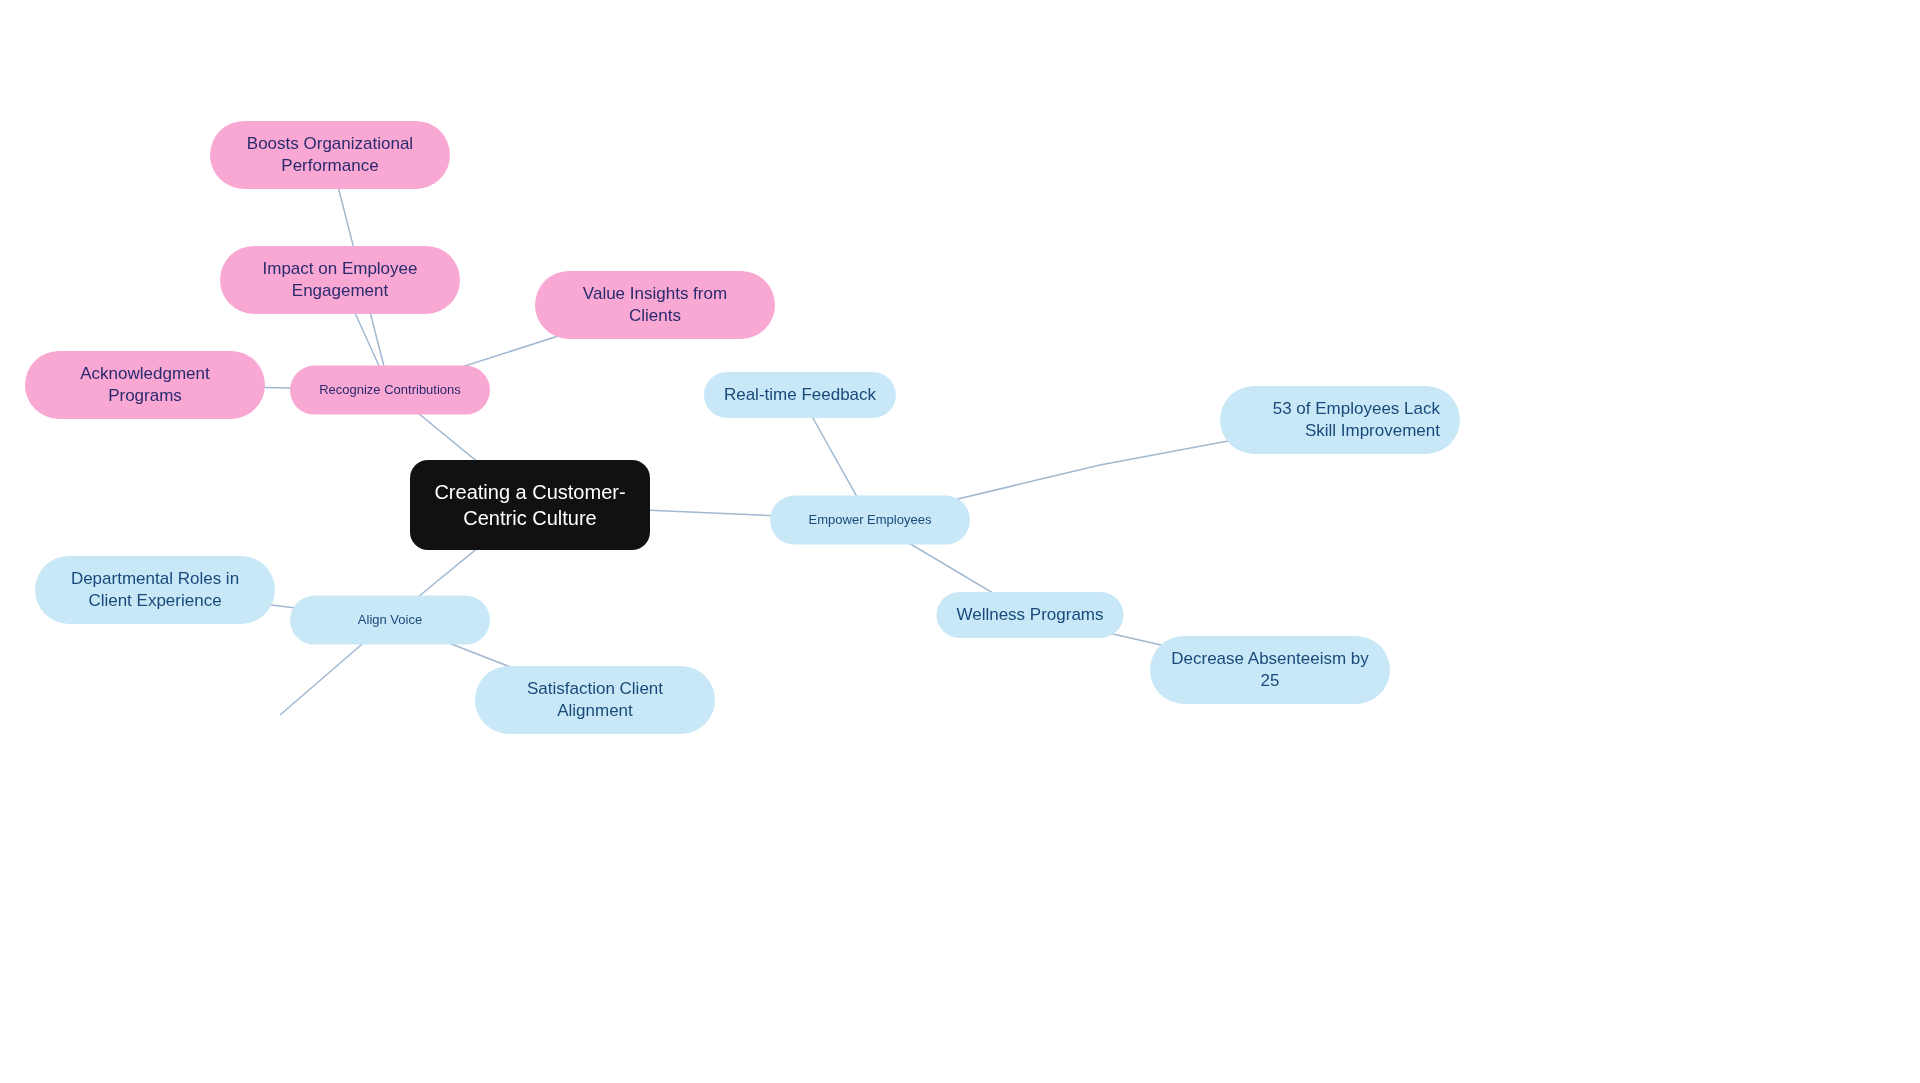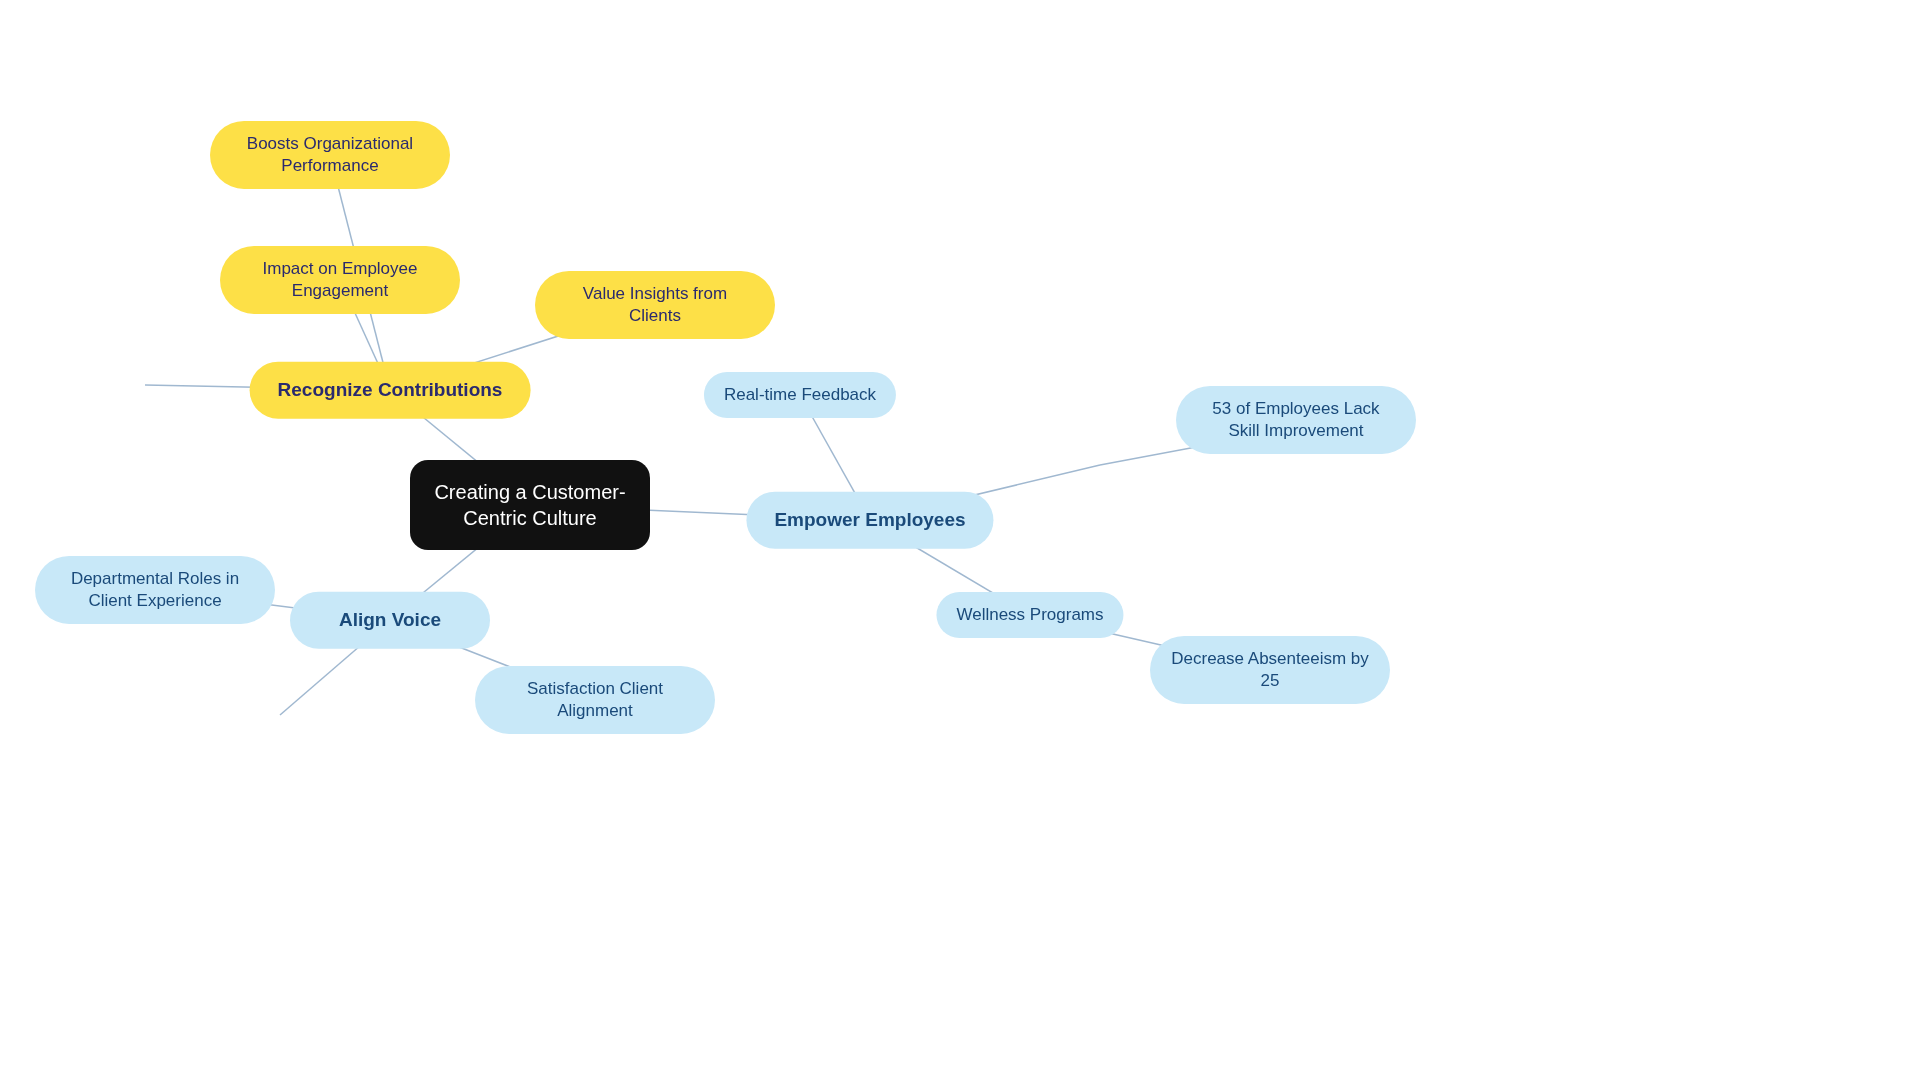--- a/index.html
+++ b/index.html
@@ -38,37 +38,37 @@
     .node-center {
       background: #111111;
       color: #ffffff;
       font-size: 20px;
       font-weight: 500;
       width: 240px;
       height: 90px;
       border-radius: 18px;
     }
     .node-purple {
-      background: #fde047;
+      background: #f9a8d4;
       color: #2a2a6e;
       border: none;
     }
     .node-blue {
       background: #c8e8f8;
       color: #1a4a7a;
       border: none;
     }
     .node-sm {
       font-size: 17px;
       padding: 12px 20px;
     }
     .node-lg {
-      font-size: 19px;
+      font-size: 13px;
       padding: 16px 28px;
-      font-weight: 700;
+      font-weight: 400;
     }
   </style>
 </head>
 <body>
 
 <div id="mind-map">
   <svg id="connections">
       <line x1="530" y1="505" x2="390" y2="390" stroke="#a0b8d0" stroke-width="1.5"></line>
       <line x1="390" y1="390" x2="330" y2="155" stroke="#a0b8d0" stroke-width="1.5"></line>
       <line x1="390" y1="390" x2="340" y2="280" stroke="#a0b8d0" stroke-width="1.5"></line>
@@ -82,22 +82,23 @@
       <line x1="870" y1="520" x2="800" y2="395" stroke="#a0b8d0" stroke-width="1.5"></line>
       <line x1="870" y1="520" x2="1100" y2="465" stroke="#a0b8d0" stroke-width="1.5"></line>
       <line x1="1100" y1="465" x2="1340" y2="420" stroke="#a0b8d0" stroke-width="1.5"></line>
       <line x1="870" y1="520" x2="1030" y2="615" stroke="#a0b8d0" stroke-width="1.5"></line>
       <line x1="1030" y1="615" x2="1270" y2="670" stroke="#a0b8d0" stroke-width="1.5"></line>
     </svg>
 <div class="node node-center" style="left: 530px; top: 505px;">Creating a Customer-Centric Culture</div>
     <div class="node node-purple node-lg" style="left: 390px; top: 390px; min-width: 200px;">Recognize Contributions</div>
     <div class="node node-purple node-sm" style="left: 330px; top: 155px; min-width: 160px; max-width: 240px;">Boosts Organizational Performance</div>
     <div class="node node-purple node-sm" style="left: 340px; top: 280px; min-width: 160px; max-width: 240px;">Impact on Employee Engagement</div>
+    <div class="node node-purple node-sm" style="left: 145px; top: 385px; min-width: 160px; max-width: 240px;">Acknowledgment Programs</div>
     <div class="node node-purple node-sm" style="left: 655px; top: 305px; min-width: 160px; max-width: 240px;">Value Insights from Clients</div>
     <div class="node node-blue node-lg" style="left: 390px; top: 620px; min-width: 200px;">Align Voice</div>
     <div class="node node-blue node-sm" style="left: 155px; top: 590px; min-width: 160px; max-width: 240px;">Departmental Roles in Client Experience</div>
     <div class="node node-blue node-sm" style="left: 595px; top: 700px; min-width: 160px; max-width: 240px;">Satisfaction Client Alignment</div>
     <div class="node node-blue node-lg" style="left: 870px; top: 520px; min-width: 200px;">Empower Employees</div>
     <div class="node node-blue node-sm" style="left: 800px; top: 395px; min-width: 160px; max-width: 240px;">Real-time Feedback</div>
-    <div class="node node-blue node-sm" style="left: 1296px; top: 420px; min-width: 160px; max-width: 240px;">53 of Employees Lack Skill Improvement</div>
+    <div class="node node-blue node-sm" style="left: 1340px; top: 420px; min-width: 160px; max-width: 240px; text-align: right;">53 of Employees Lack Skill Improvement</div>
     <div class="node node-blue node-sm" style="left: 1030px; top: 615px; min-width: 160px; max-width: 240px;">Wellness Programs</div>
     <div class="node node-blue node-sm" style="left: 1270px; top: 670px; min-width: 160px; max-width: 240px;">Decrease Absenteeism by 25</div>
   </div>
 
 </body></html>

